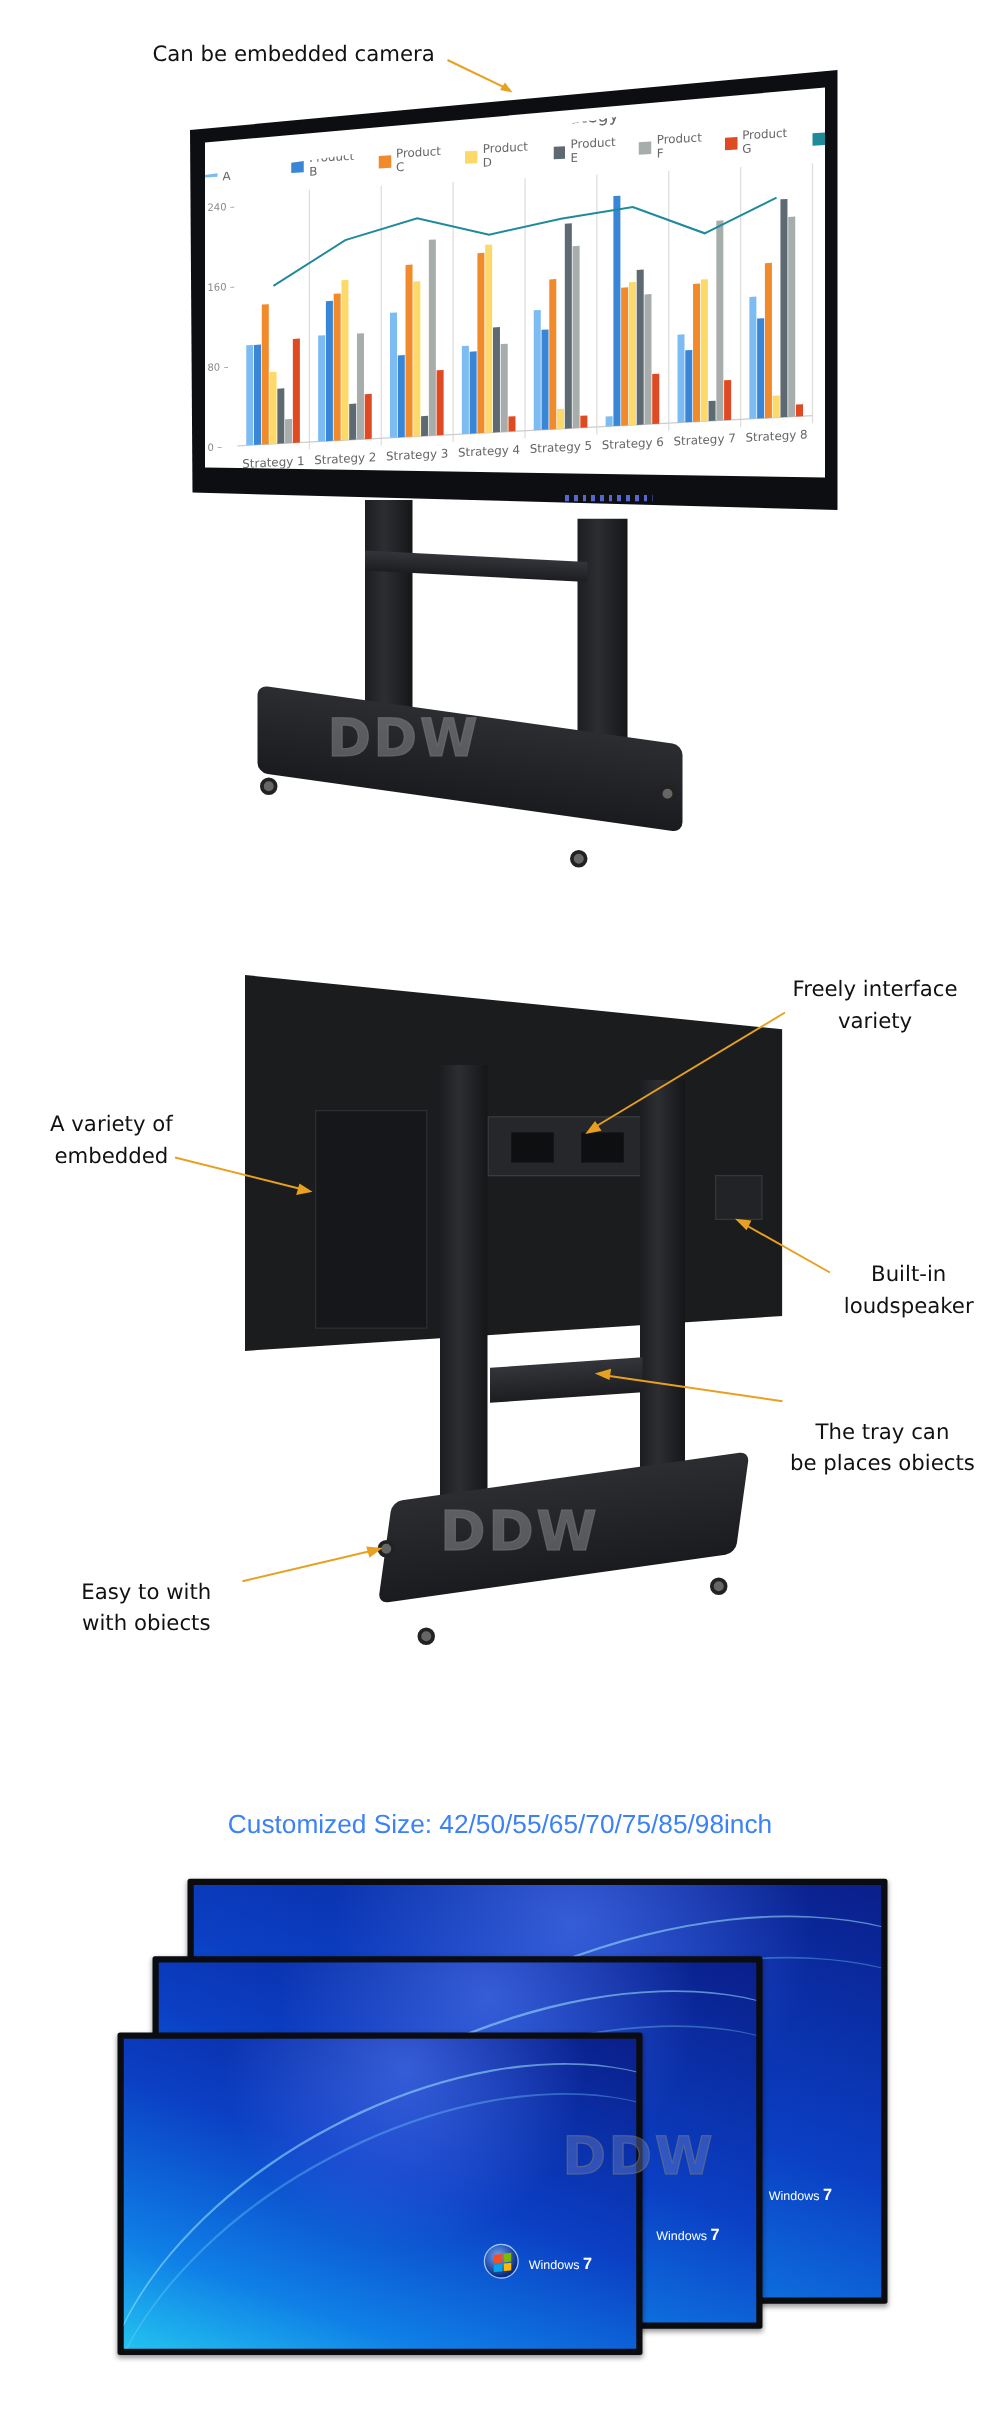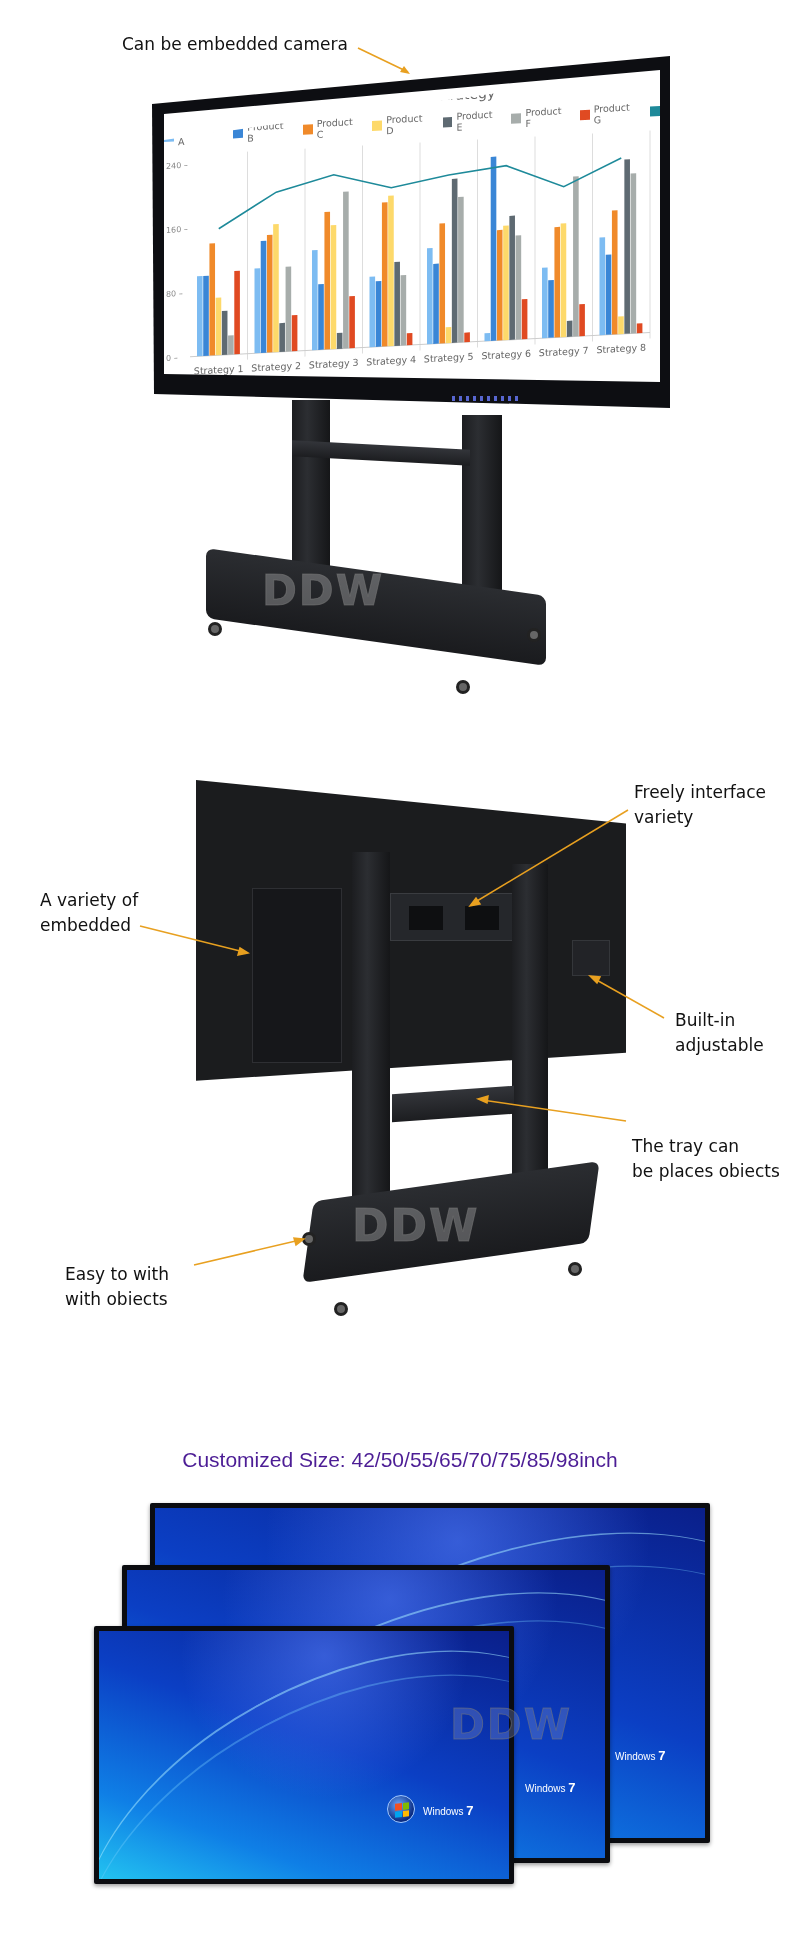--- a/index.html
+++ b/index.html
@@ -1,20 +1,20 @@
 <!DOCTYPE html>
 <html><head>
 <meta charset="utf-8">
 <style>
   * { box-sizing: border-box; margin: 0; padding: 0; }
   html, body { width: 800px; height: 1934px; background: #ffffff; overflow: hidden; }
   body { position: relative; font-family: "DejaVu Sans", sans-serif; color: #111; }
   .section { position: absolute; left: 0; width: 800px; }
   .callout { position: absolute; font-family: "DejaVu Sans", sans-serif; font-size: 17px; line-height: 25px; color: #111; }
-  .callout span { display: block; }
+  .callout span { display: block; text-align: center; }
   svg { position: absolute; left: 0; top: 0; overflow: visible; }
 
   
   .mon1-frame { position: absolute; left: 152px; top: 56px; width: 518px; height: 352px; }
   .chart-title { position: absolute; left: 0; right: 0; top: 6px; text-align: center; font-size: 14px; color: #666; }
   .legend { position: absolute; left: 0; right: 0; top: 30px; display: flex; gap: 10px; justify-content: center; font-size: 9.5px; color: #666; }
   .legend-item { display: flex; align-items: center; gap: 4px; }
   .legend-swatch { width: 10px; height: 10px; display: inline-block; }
 
   .stand-post { position: absolute; background: linear-gradient(90deg,#1c1d20,#2c2e32 40%,#151618); }
@@ -24,21 +24,21 @@
   .watermark { position: absolute; font-family: "DejaVu Sans", sans-serif; font-weight: bold; color: rgba(255,255,255,0.25); -webkit-text-stroke: 1px rgba(120,120,120,0.55); letter-spacing: 2px; }
 
   
   .back-panel { position: absolute; left: 196px; top: 780px; width: 430px; height: 310px; background: #1b1c1e; clip-path: polygon(0 0, 100% 14%, 100% 88%, 0 97%); }
   .iface-panel { position: absolute; left: 252px; top: 888px; width: 90px; height: 175px; background: #16171a; border: 1px solid #2e2f33; }
   .bracket { position: absolute; left: 390px; top: 893px; width: 130px; height: 48px; background: #25272b; border: 1px solid #3a3c40; }
   .bracket-hole { position: absolute; top: 12px; width: 34px; height: 24px; background: #0e0f11; }
   .speaker-box { position: absolute; left: 572px; top: 940px; width: 38px; height: 36px; background: #222327; border: 1px solid #34363a; }
 
   
-  .size-title { position: absolute; left: 0; right: 0; top: 1448px; text-align: center; font-family: "Liberation Sans", sans-serif; font-size: 21px; color: #4c1d95; }
+  .size-title { position: absolute; left: 0; right: 0; top: 1448px; text-align: center; font-family: "Liberation Sans", sans-serif; font-size: 21px; color: #3b82f6; }
   .tv { position: absolute; background: #0b0c10; padding: 5px; border-radius: 2px; box-shadow: 0 2px 4px rgba(0,0,0,0.4); }
   .tv-screen { position: relative; width: 100%; height: 100%; overflow: hidden;
     background:
       radial-gradient(ellipse at 55% 10%, rgba(90,130,255,0.55), transparent 45%),
       linear-gradient(200deg, #0a1f8a 0%, #0b3fc4 45%, #0f7fe6 78%, #23c3f0 100%); }
   .tv-swoosh { position: absolute; left: -10%; top: 20%; width: 140%; height: 140%; border-top: 2px solid rgba(160,230,255,0.55); border-radius: 50%; transform: rotate(-28deg); }
   .tv-swoosh.s2 { top: 30%; border-top-color: rgba(120,210,255,0.35); }
   .win-label { position: absolute; font-family: "Liberation Sans", sans-serif; font-size: 10px; color: #fff; }
   .win-label b { font-size: 13px; }
   .win-logo { position: absolute; width: 28px; height: 28px; border-radius: 50%; background: radial-gradient(circle at 40% 35%, #6aa8ff, #0a2a80 70%); border: 1px solid #9fc7ff; }
@@ -228,21 +228,21 @@
 <div class="callout" style="left:634px;top:780px;">
   <span>Freely interface</span>
   <span>variety</span>
 </div>
 <div class="callout" style="left:40px;top:888px;">
   <span>A variety of</span>
   <span>embedded</span>
 </div>
 <div class="callout" style="left:675px;top:1008px;">
   <span>Built-in</span>
-  <span>adjustable</span>
+  <span>loudspeaker</span>
 </div>
 <div class="callout" style="left:632px;top:1134px;">
   <span>The tray can</span>
   <span>be places obiects</span>
 </div>
 <div class="callout" style="left:65px;top:1262px;">
   <span>Easy to with</span>
   <span>with obiects</span>
 </div>
 

